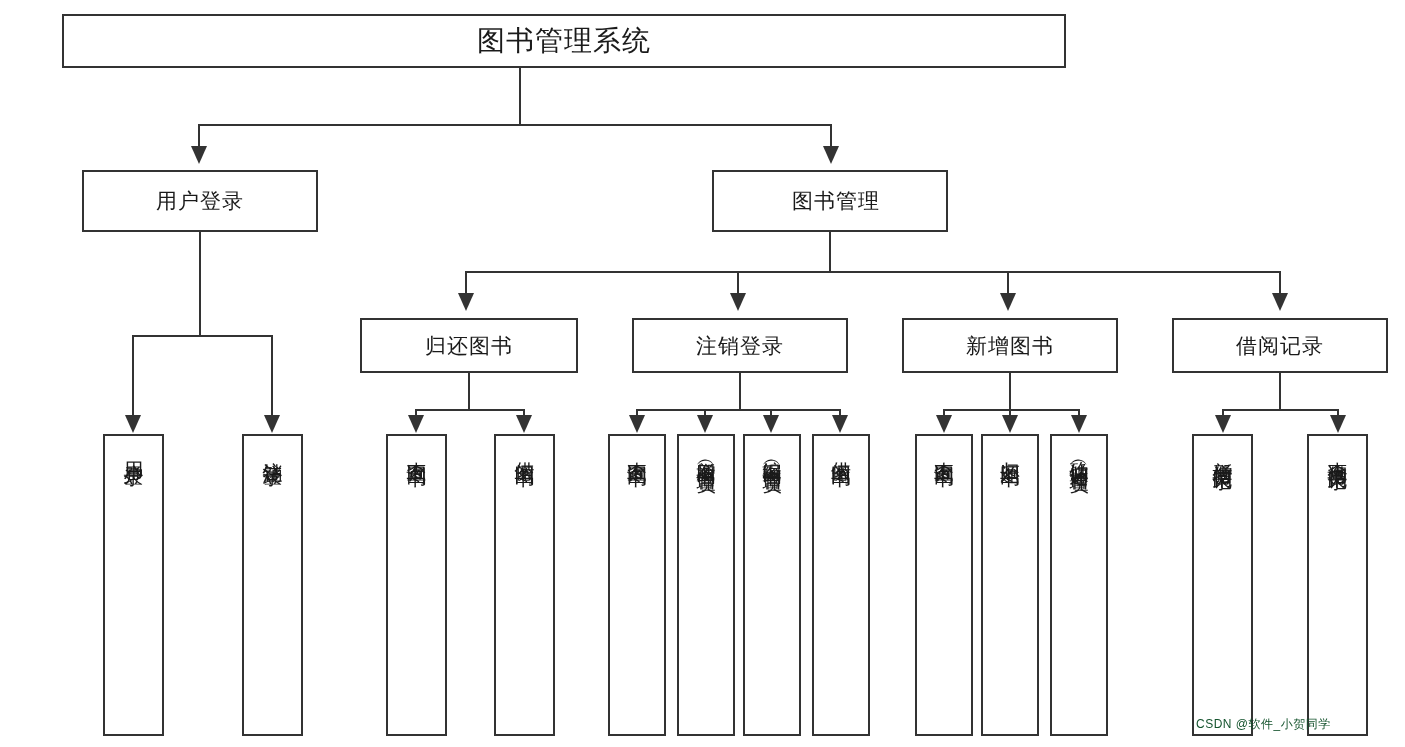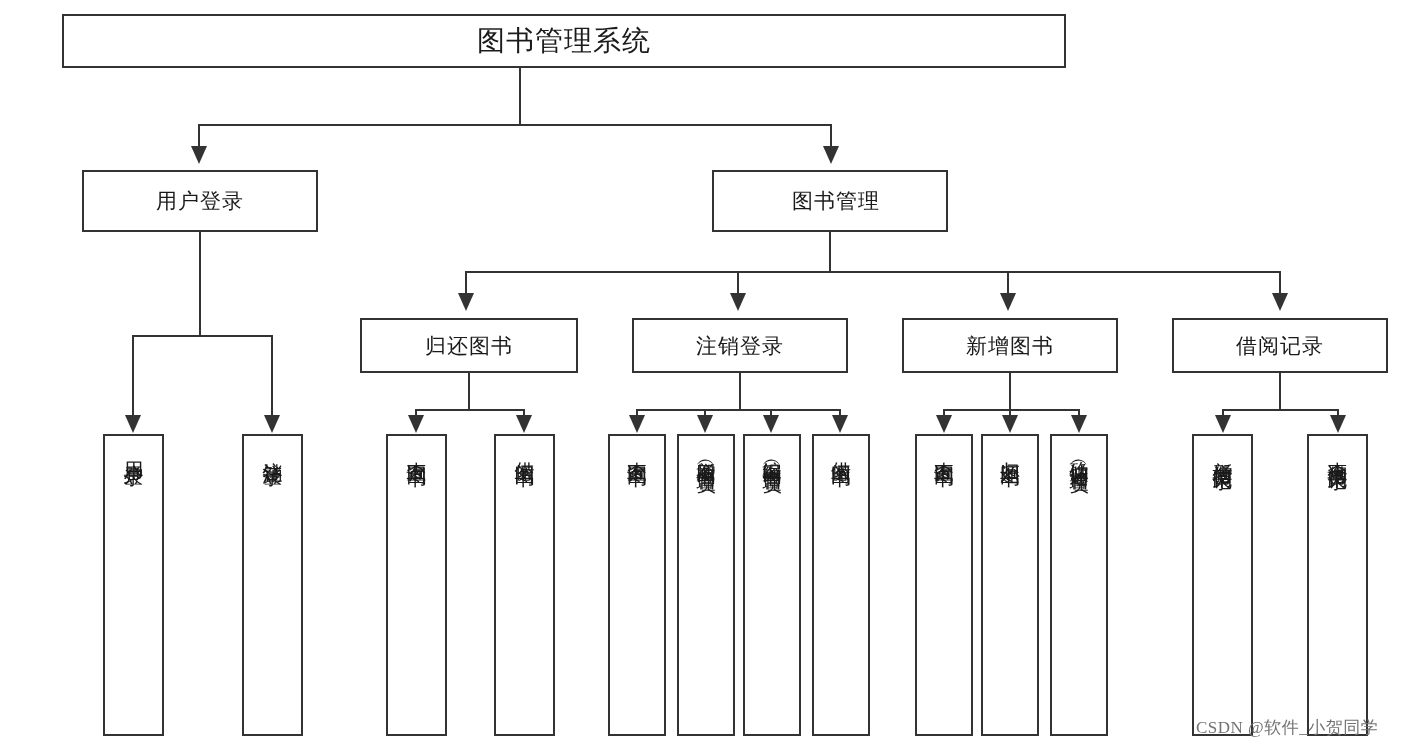--- a/index.html
+++ b/index.html
@@ -63,25 +63,24 @@
   .arrow {
     position: absolute;
     width: 0;
     height: 0;
     border-left: 8px solid transparent;
     border-right: 8px solid transparent;
     border-top: 18px solid #333333;
   }
   .watermark {
     position: absolute;
-    color: #737373;
-    font-size: 17px;
+    color: #14532d;
+    font-size: 12px;
     letter-spacing: 0.5px;
     white-space: nowrap;
-    font-family: Liberation Serif, serif;
   }
 </style>
 </head>
 <body>
 
 <div id="canvas">
 
   <div class="node node-h node-root" style="left:18px; top:14px; width:1004px; height:54px;">
     <span>图书管理系统</span>
   </div>

